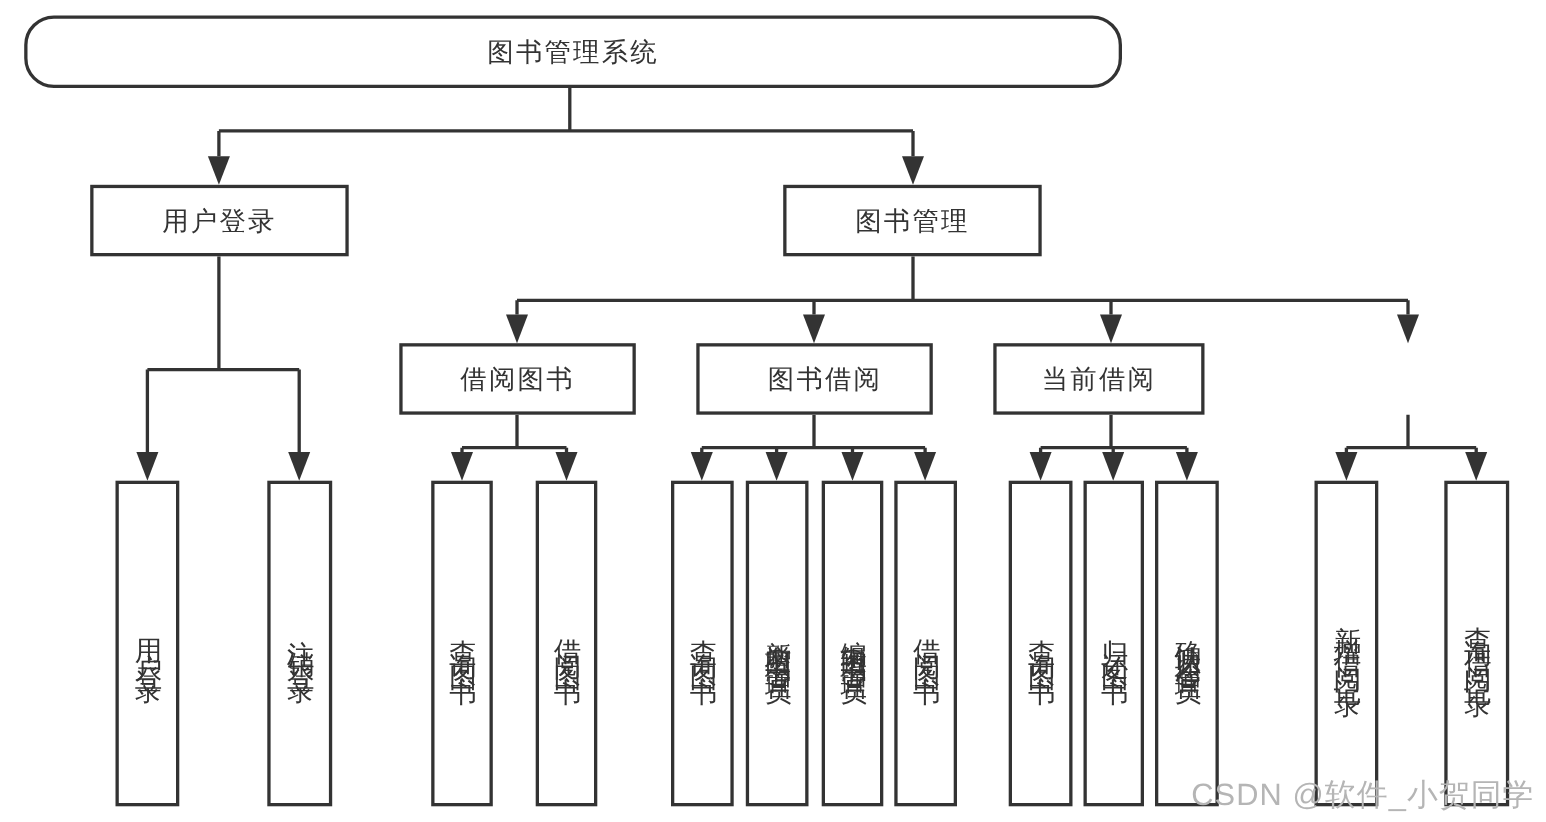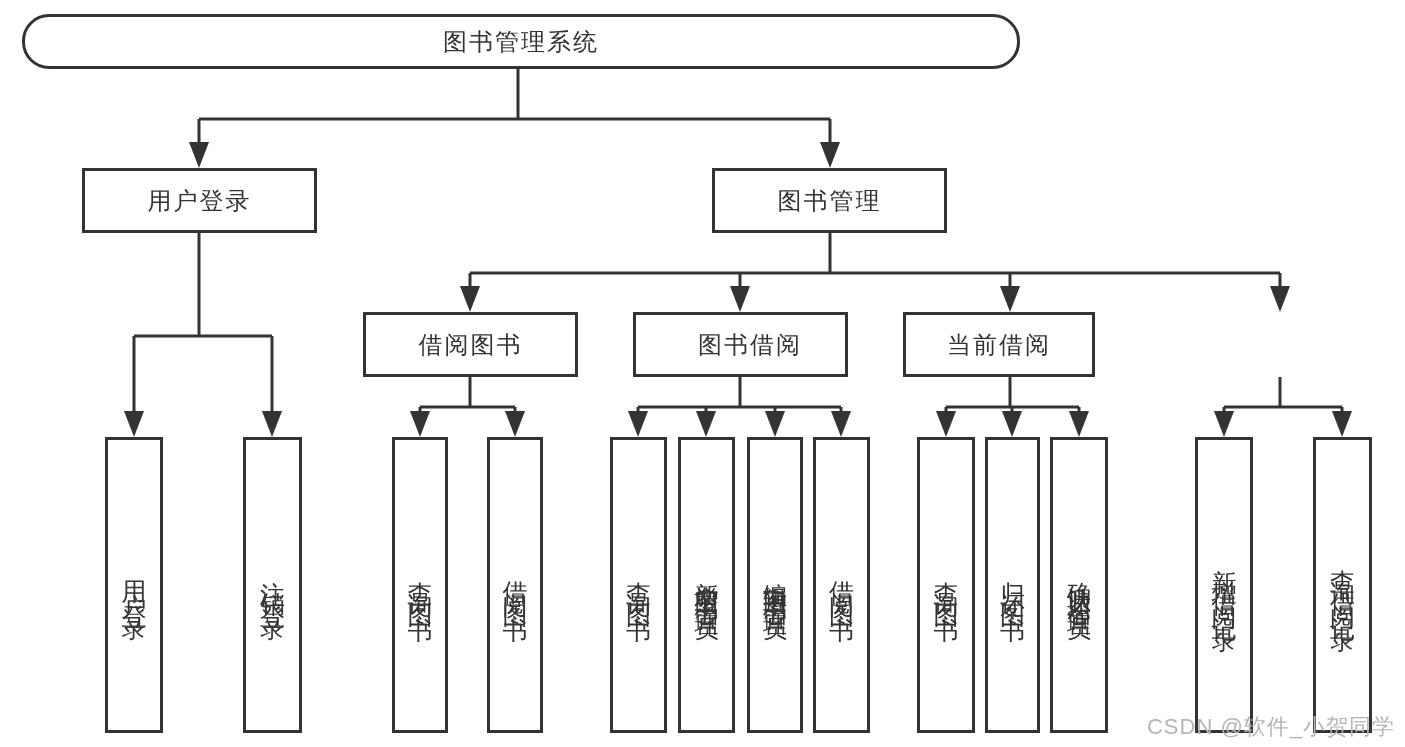--- a/index.html
+++ b/index.html
@@ -32,21 +32,21 @@
     writing-mode:vertical-rl;
     font-size:25px;
     letter-spacing:12px;
     line-height:1;
     display:block;
   }
   .vbox span.tight{letter-spacing:5px;font-size:24px;}
   #watermark{
     position:absolute;
     right:10px;bottom:5px;
-    font-size:22px;
+    font-size:28px;
     color:var(--wm);
     letter-spacing:1px;
     white-space:nowrap;
   }
 </style>
 </head>
 <body>
 
 <div id="canvas">
 
@@ -79,21 +79,21 @@
     <path d="M1010 377 V407 M946 407 H1079 M946 407 V411 M1012 407 V411 M1079 407 V411"></path>
     <polygon points="936,411 956,411 946,437"></polygon>
     <polygon points="1002,411 1022,411 1012,437"></polygon>
     <polygon points="1069,411 1089,411 1079,437"></polygon>
 
     <path d="M1280 377 V407 M1224 407 H1342 M1224 407 V411 M1342 407 V411"></path>
     <polygon points="1214,411 1234,411 1224,437"></polygon>
     <polygon points="1332,411 1352,411 1342,437"></polygon>
   </svg>
 
-  <div class="box hbox" style="left:22px;top:14px;width:998px;height:55px;border-radius:27px;">图书管理系统</div>
+  <div class="box hbox" style="left:22px;top:14px;width:998px;height:66px;border-radius:27px;">图书管理系统</div>
 
   <div class="box hbox" style="left:82px;top:168px;width:235px;height:65px;">用户登录</div>
   <div class="box hbox" style="left:712px;top:168px;width:235px;height:65px;">图书管理</div>
 
   <div class="box hbox" style="left:363px;top:312px;width:215px;height:65px;">借阅图书</div>
   <div class="box hbox" style="left:633px;top:312px;width:215px;height:65px;padding-left:19px;">图书借阅</div>
   <div class="box hbox" style="left:903px;top:312px;width:192px;height:65px;">当前借阅</div>
 
   <div class="box vbox" style="left:105px;top:437px;width:58px;height:296px;">
     <span>用户登录</span>

